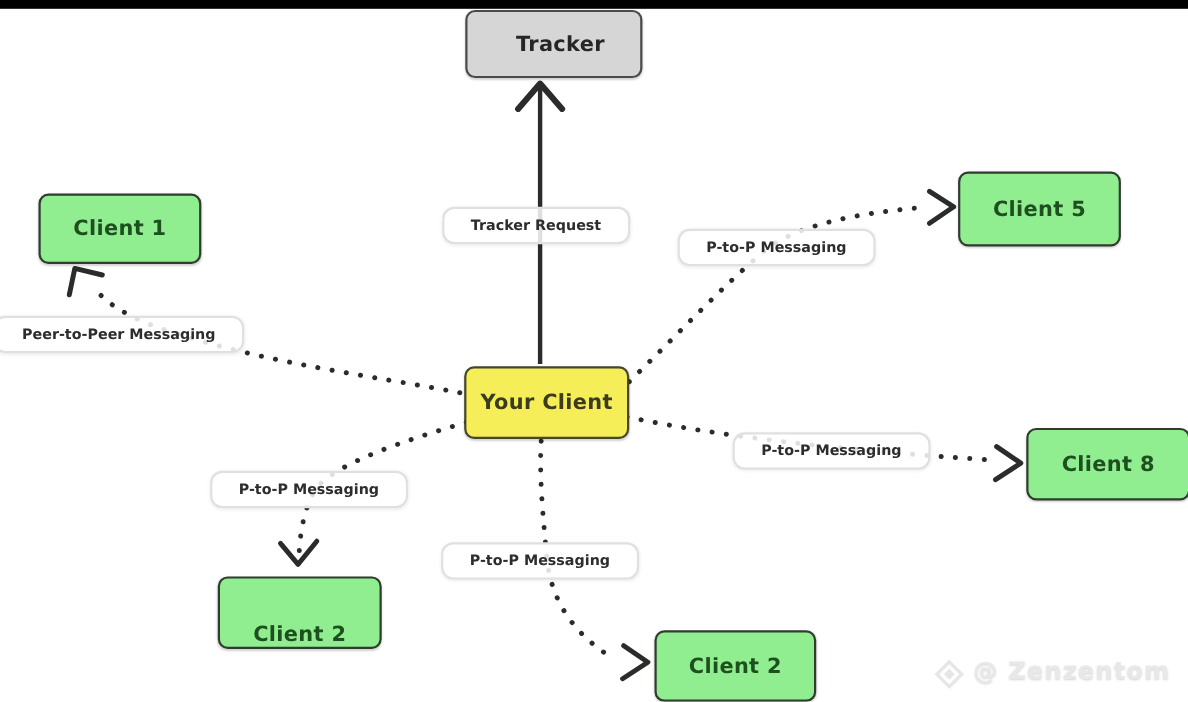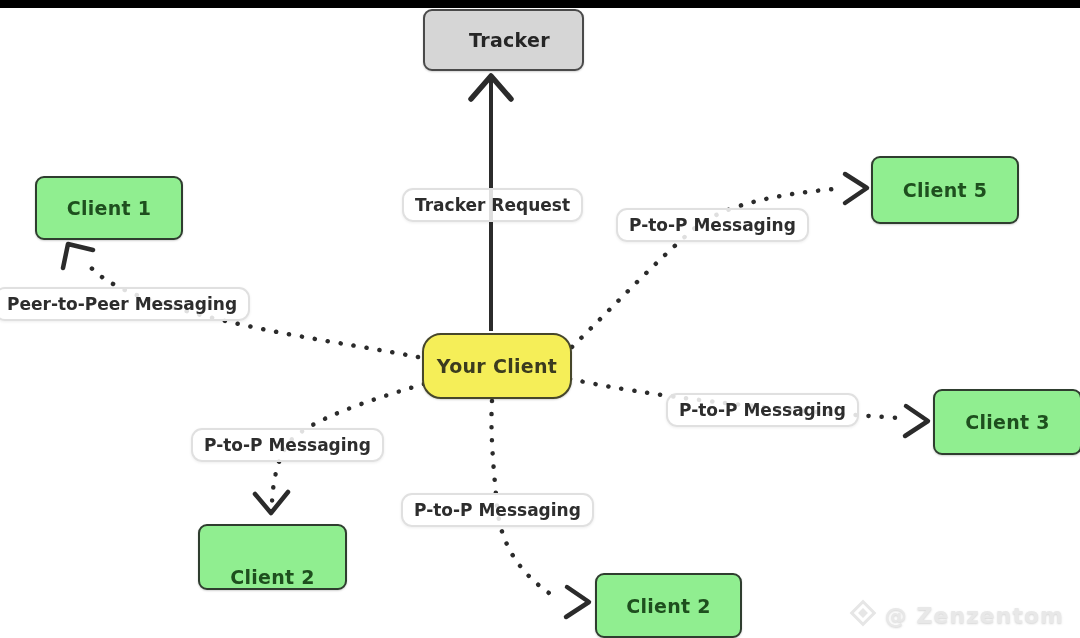--- a/index.html
+++ b/index.html
@@ -15,31 +15,31 @@
   }
   .top-bar{position:absolute;left:0;top:0;width:1080px;height:8px;background:#000;}
   .arrows{position:absolute;left:0;top:0;width:1080px;height:638px;z-index:1;}
   .node{
     position:absolute;z-index:2;display:flex;align-items:center;justify-content:center;
     border:2px solid var(--node-border);border-radius:9px;
     font-size:19px;font-weight:bold;letter-spacing:.3px;
     box-shadow:0 1px 2px rgba(0,0,0,.18);
   }
   .node.tracker{background:var(--tracker-fill);color:var(--tracker-text);border-color:#4a4a4a;padding-left:12px;}
-  .node.self{background:var(--self-fill);color:var(--self-text);border-color:#46462a;border-radius:19px;}
+  .node.self{background:var(--self-fill);color:var(--self-text);border-color:#46462a;}
   .node.peer{background:var(--peer-fill);color:var(--peer-text);border-color:#2f3d2f;}
   .edge-label{
     position:absolute;z-index:3;display:inline-flex;align-items:center;
-    height:28px;padding:1px 11px;white-space:nowrap;
+    height:28px;padding:1px 24px;white-space:nowrap;
     background:rgba(255,255,255,.85);border:2px solid var(--pill-border);border-radius:11px;
-    font-size:17px;font-weight:bold;color:var(--pill-text);
+    font-size:13px;font-weight:bold;color:var(--pill-text);
     box-shadow:0 1px 3px rgba(0,0,0,.07);
   }
   .watermark{
-    position:absolute;right:16px;bottom:10px;z-index:4;display:flex;align-items:flex-end;gap:7px;
+    position:absolute;right:16px;bottom:10px;z-index:4;display:flex;align-items:flex-start;gap:7px;
     color:var(--watermark);font-size:22px;font-weight:bold;letter-spacing:1px;
     text-shadow:0 1px 2px rgba(160,160,160,.45);
   }
   .watermark svg{opacity:.85;}
 </style>
 </head>
 <body>
 
 <div class="top-bar"></div>
 
@@ -79,21 +79,21 @@
 
 <div class="node peer" style="left:198px;top:524px;width:145px;height:62px;align-items:flex-end;">
   <span>Client 2</span>
 </div>
 
 <div class="node peer" style="left:595px;top:573px;width:143px;height:61px;">
   <span>Client 2</span>
 </div>
 
 <div class="node peer" style="left:933px;top:389px;width:145px;height:62px;">
-  <span>Client 3</span>
+  <span>Client 8</span>
 </div>
 
 <div class="node peer" style="left:871px;top:156px;width:144px;height:64px;">
   <span>Client 5</span>
 </div>
 
 <div class="edge-label" style="left:402px;top:188px;">Tracker Request</div>
 
 <div class="edge-label" style="left:-6px;top:287px;">Peer-to-Peer Messaging</div>
 

